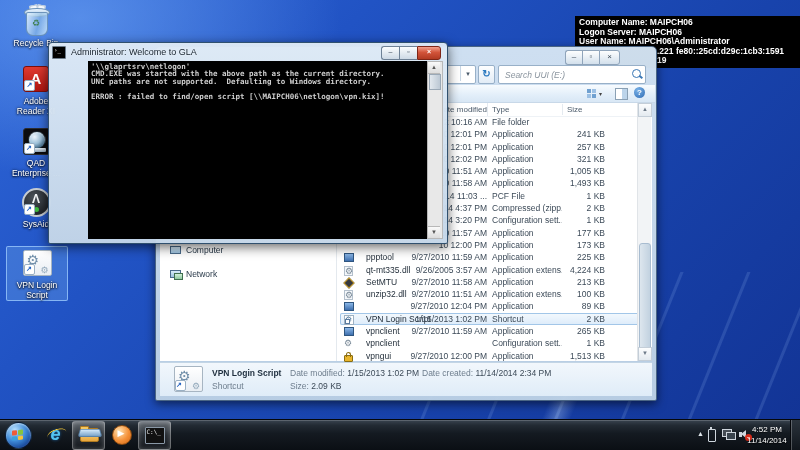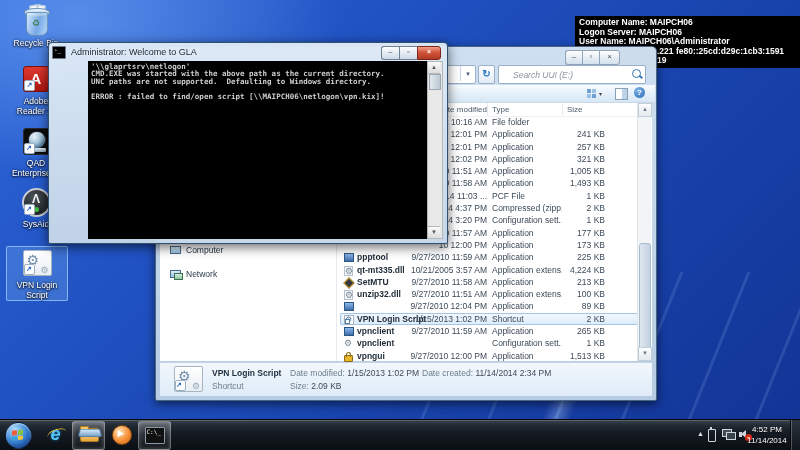--- a/index.html
+++ b/index.html
@@ -65,21 +65,21 @@
   .win-btns .wb:first-child{border-radius:3px 0 0 3px;}
   .win-btns .wb:last-child{border-radius:0 3px 3px 0;border-right:1px solid #8fa4ba;width:19px;}
   .addr-row{position:absolute;left:6px;top:17px;right:8px;height:20px;}
   .addr-bar{position:absolute;left:0;top:1px;width:312px;height:17px;background:#fff;border:1px solid #98b0c8;border-radius:2px;}
   .addr-drop{position:absolute;right:0;top:0;width:14px;height:15px;border-left:1px solid #c8d6e4;
     font-size:7px;line-height:15px;text-align:center;color:#4a5a6a;}
   .refresh-btn{position:absolute;left:316px;top:1px;width:15px;height:17px;background:linear-gradient(#fdfeff,#e2ecf6);
     border:1px solid #98b0c8;border-radius:2px;color:#2d7ac0;font-size:10px;line-height:16px;text-align:center;font-weight:bold;}
   .search-box{position:absolute;left:336px;top:1px;right:2px;height:17px;background:#fff;border:1px solid #98b0c8;border-radius:2px;}
   .search-box input{position:absolute;left:4px;top:1px;width:78%;height:13px;border:none;outline:none;
-    font-family:"Liberation Sans",sans-serif;font-size:8.5px;color:#333;background:transparent;margin-left:8px;}
+    font-family:"Liberation Sans",sans-serif;font-size:8.5px;color:#333;background:transparent;}
   .search-box input::placeholder{font-style:italic;color:#8a949e;}
   .mag{position:absolute;right:4px;top:3px;width:7px;height:7px;border:1.5px solid #3a77b5;border-radius:50%;}
   .mag::after{content:"";position:absolute;left:6px;top:6px;width:4px;height:1.5px;background:#3a77b5;transform:rotate(40deg);}
   .toolbar{position:absolute;left:1px;top:38px;right:1px;height:17px;
     background:linear-gradient(#f7fbfe,#e2eef9 60%,#d8e7f5);border-bottom:1px solid #c8d8e8;}
   .views-btn{position:absolute;right:44px;top:3px;width:24px;height:11px;display:flex;align-items:center;}
   .views-grid{width:9px;height:9px;background:
     linear-gradient(#6fa0d0,#6fa0d0) 0 0/4px 4px no-repeat,
     linear-gradient(#9cc0e4,#9cc0e4) 5px 0/4px 4px no-repeat,
     linear-gradient(#9cc0e4,#9cc0e4) 0 5px/4px 4px no-repeat,
@@ -99,21 +99,21 @@
   .side-icon.net .scr2{position:absolute;left:4px;top:3px;width:7px;height:5px;border:1px solid #3f6f4f;background:linear-gradient(#d2f0da,#8fc89f);}
   .list-head{position:absolute;left:180px;top:0;width:300px;height:13px;font-size:8px;color:#4a5a6a;border-bottom:1px solid #eef2f6;}
   .list-head .hd{position:absolute;top:0;line-height:13px;}
   .hd-date{left:0;width:147px;text-align:right;border-right:1px solid #e4eaf0;padding-right:0;}
   .hd-type{left:152px;}
   .hd-size{left:227px;}
   .hd-sep{position:absolute;left:222px;top:1px;width:1px;height:11px;background:#e4eaf0;}
   .filelist{position:absolute;left:180px;top:13px;width:300px;}
   .frow{position:relative;height:12.3px;font-size:8.5px;line-height:12.3px;color:#1e2a36;cursor:pointer;}
   .frow.selected{background:linear-gradient(#f4f9fd,#dcebfa);box-shadow:inset 0 0 0 1px #a2c6e8;border-radius:2px;}
-  .fname{position:absolute;left:17px;width:147px;overflow:hidden;white-space:nowrap;font-weight:bold;}
+  .fname{position:absolute;left:26px;width:147px;overflow:hidden;white-space:nowrap;}
   .fdate{position:absolute;left:0;width:147px;text-align:right;color:#3c4a58;}
   .ftype{position:absolute;left:152px;width:70px;overflow:hidden;white-space:nowrap;color:#3c4a58;}
   .fsize{position:absolute;left:200px;width:65px;text-align:right;color:#3c4a58;}
   .ficon{position:absolute;left:4px;top:2px;width:9px;height:9px;}
   .frow[data-icon="app"] .ficon{background:linear-gradient(#8cb8e8,#3e6fae);border:1px solid #2f5680;width:8px;height:7px;top:2px;}
   .frow[data-icon="dll"] .ficon::before,
   .frow[data-icon="config"] .ficon::before{content:"⚙";position:absolute;left:0;top:-2px;font-size:9px;color:#7a8a98;}
   .frow[data-icon="dll"] .ficon{background:#f4f7fa;border:1px solid #b4c0cc;width:7px;height:8px;}
   .frow[data-icon="setmtu"] .ficon{background:#35393f;border:1px solid #c79b2a;width:6px;height:6px;top:3px;left:5px;transform:rotate(45deg);}
   .frow[data-icon="shortcut"] .ficon{background:#fff;border:1px solid #9fb2c2;width:8px;height:8px;}
@@ -404,21 +404,21 @@
           <div class="frow" data-icon="app">
             <span class="ficon"></span>
             <span class="fname">ppptool</span>
             <span class="fdate">9/27/2010 11:59 AM</span>
             <span class="ftype">Application</span>
             <span class="fsize">225 KB</span>
           </div>
           <div class="frow" data-icon="dll">
             <span class="ficon"></span>
             <span class="fname">qt-mt335.dll</span>
-            <span class="fdate">10/21/2005 3:57 AM</span>
+            <span class="fdate">9/26/2005 3:57 AM</span>
             <span class="ftype">Application extens...</span>
             <span class="fsize">4,224 KB</span>
           </div>
           <div class="frow" data-icon="setmtu">
             <span class="ficon"></span>
             <span class="fname">SetMTU</span>
             <span class="fdate">9/27/2010 11:58 AM</span>
             <span class="ftype">Application</span>
             <span class="fsize">213 KB</span>
           </div>

